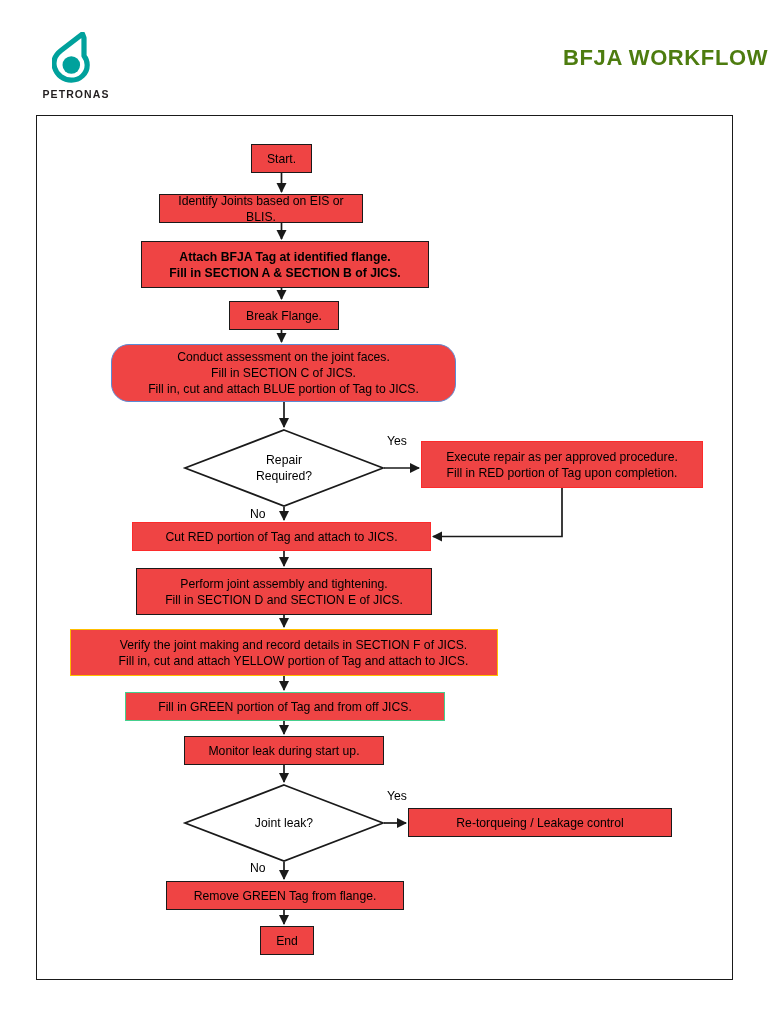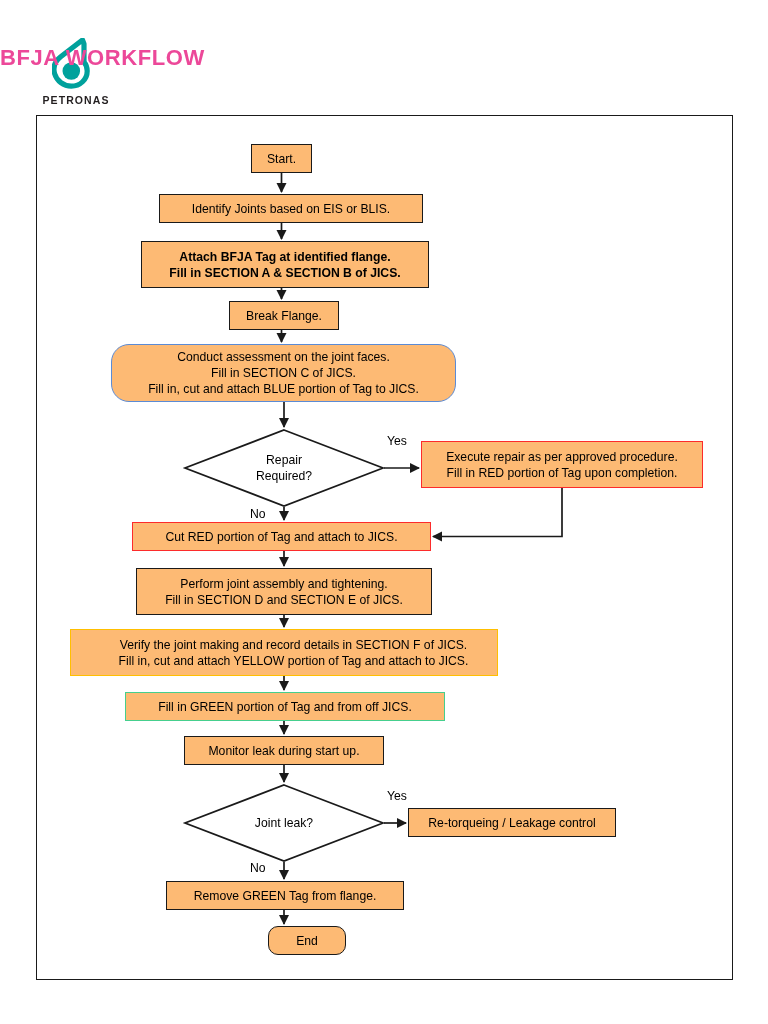--- a/index.html
+++ b/index.html
@@ -19,21 +19,21 @@
   
   #header {
     position: absolute;
     left: 0; top: 0;
     width: 768px;
     height: 115px;
   }
   #logo-wrap {
     position: absolute;
     left: 38px;
-    top: 38px;
+    top: 32px;
     width: 76px;
     height: 70px;
   }
   #logo-mark {
     position: absolute;
     left: 14px;
     top: 0px;
     width: 48px;
     height: 54px;
   }
@@ -46,25 +46,25 @@
     font-size: 10.5px;
     font-weight: bold;
     letter-spacing: 1.1px;
     color: #231f20;
     font-family: "Liberation Sans", sans-serif;
   }
   #page-title {
     position: absolute;
     left: 0; top: 45px;
     width: 768px;
-    text-align: left;
+    text-align: right;
     font-size: 22px;
     font-weight: bold;
     letter-spacing: 0.6px;
-    color: #ec4899;
+    color: #4d7c0f;
   }
 
   
   #frame {
     position: absolute;
     left: 36px;
     top: 115px;
     width: 697px;
     height: 865px;
     border: 1.6px solid #1a1a1a;
@@ -82,21 +82,21 @@
     left: 0; top: 0;
     width: 697px;
     height: 865px;
     pointer-events: none;
   }
 
   
   .node {
     position: absolute;
     box-sizing: border-box;
-    background: #fdba74;
+    background: #ef4444;
     display: flex;
     align-items: center;
     justify-content: center;
     text-align: center;
     font-size: 12.2px;
     line-height: 16px;
     color: #000000;
     white-space: pre-line;
     padding: 2px 6px;
   }
@@ -205,21 +205,21 @@
         <line x1="247" y1="746" x2="247" y2="763"></line>
 
         <line x1="247" y1="794" x2="247" y2="808"></line>
       </g>
     </svg>
 
     <div class="node black" style="left:214px; top:28px; width:61px; height:29px;">
       <span>Start.</span>
     </div>
 
-    <div class="node black" style="left:122px; top:78px; width:264px; height:29px;">
+    <div class="node black" style="left:122px; top:78px; width:204px; height:29px;">
       <span>Identify Joints based on EIS or BLIS.</span>
     </div>
 
     <div class="node black" style="left:104px; top:125px; width:288px; height:47px;font-weight:bold;">
       <span>Attach BFJA Tag at identified flange.
 Fill in SECTION A &amp; SECTION B of JICS.</span>
     </div>
 
     <div class="node black" style="left:192px; top:185px; width:110px; height:29px;">
       <span>Break Flange.</span>
@@ -266,29 +266,29 @@
       <span>Monitor leak during start up.</span>
     </div>
 
     <div class="diamond" style="left:147px; top:668px; width:200px; height:78px;">
       <svg width="200" height="78" viewBox="0 0 200 78" xmlns="http://www.w3.org/2000/svg">
         <polygon points="100,1 199,39 100,77 1,39" fill="#ffffff" stroke="#1a1a1a" stroke-width="1.7"></polygon>
       </svg>
       <div class="dlabel">Joint leak?</div>
     </div>
 
-    <div class="node black" style="left:371px; top:692px; width:208px; height:29px;">
+    <div class="node black" style="left:371px; top:692px; width:264px; height:29px;">
       <span>Re-torqueing / Leakage control</span>
     </div>
 
     <div class="node black" style="left:129px; top:765px; width:238px; height:29px;">
       <span>Remove GREEN Tag from flange.</span>
     </div>
 
-    <div class="node black" style="left:231px; top:810px; width:78px; height:29px;border-radius:10px;">
+    <div class="node black" style="left:223px; top:810px; width:54px; height:29px;">
       <span>End</span>
     </div>
 
     <div class="edge-label" style="left:350px; top:318px;">Yes</div>
     <div class="edge-label" style="left:213px; top:391px;">No</div>
     <div class="edge-label" style="left:350px; top:673px;">Yes</div>
     <div class="edge-label" style="left:213px; top:745px;">No</div>
 
   </div>
 </div>

